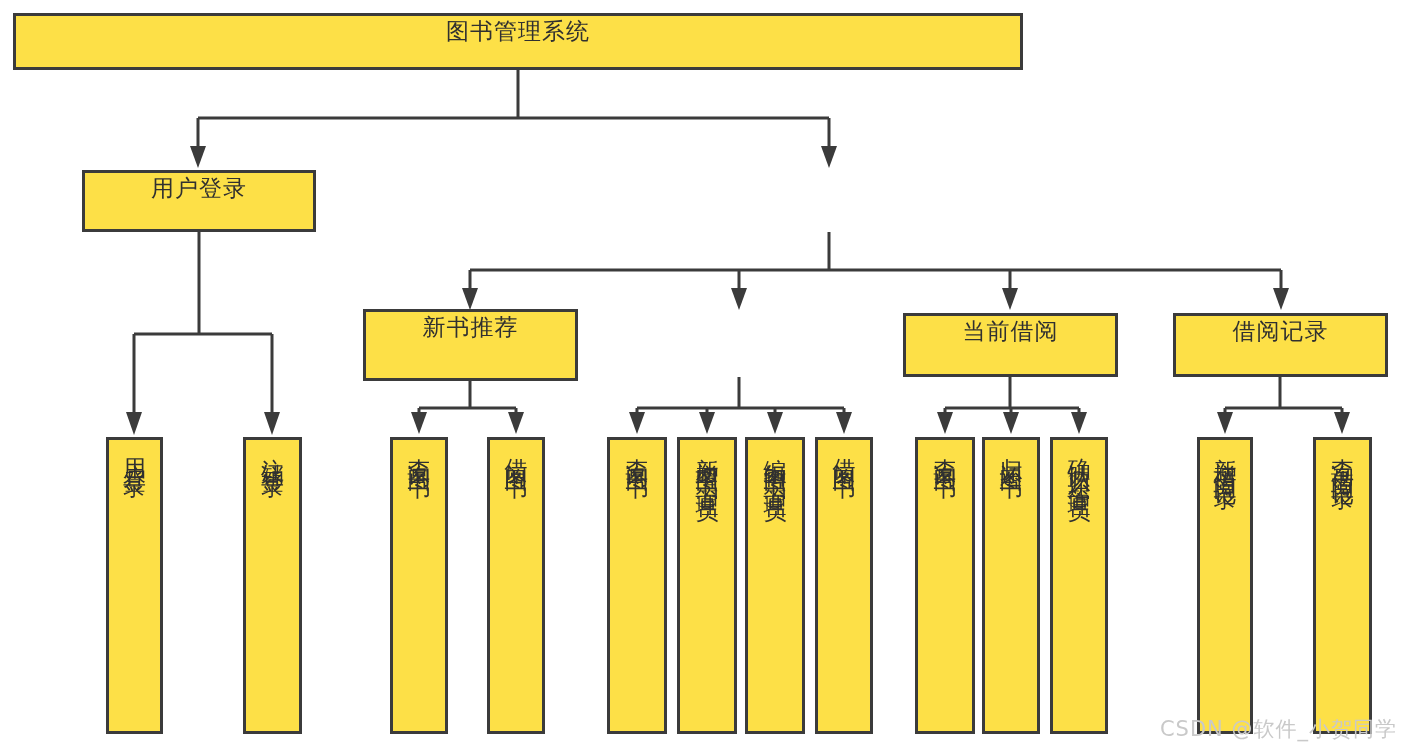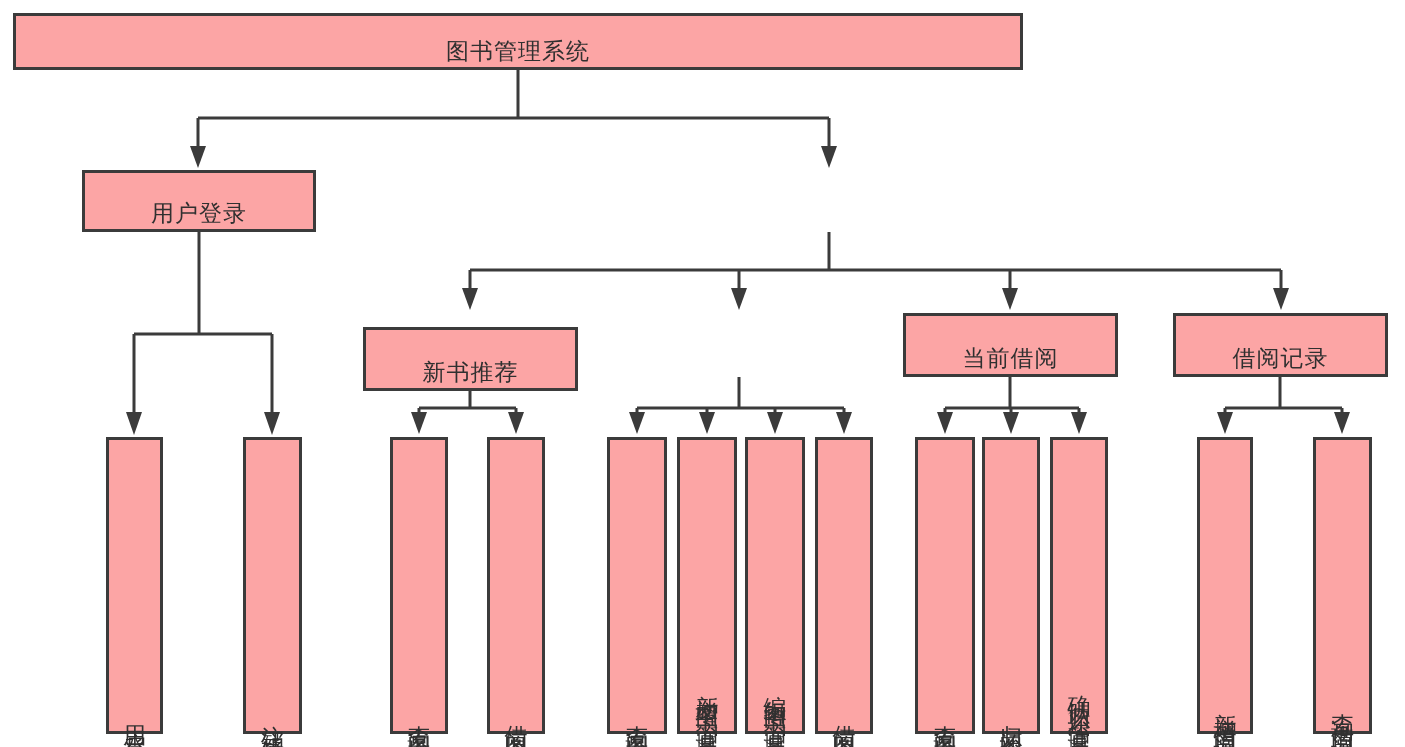--- a/index.html
+++ b/index.html
@@ -2,22 +2,22 @@
 <html><head>
 <meta charset="utf-8">
 <style>
   html,body{margin:0;padding:0;background:#ffffff;}
   .stage{
     position:relative;width:1405px;height:747px;background:#ffffff;overflow:hidden;
     font-family:"DejaVu Sans","Liberation Sans",sans-serif;color:#303030;
   }
   .wires{position:absolute;left:0;top:0;width:1405px;height:747px;}
   .node{
-    position:absolute;background:#fca5a5;border:3px solid #3b3b3b;
-    display:flex;align-items:flex-end;justify-content:center;box-sizing:border-box;
+    position:absolute;background:#fde047;border:3px solid #3b3b3b;
+    display:flex;align-items:flex-start;justify-content:center;box-sizing:border-box;
   }
   .h-label{font-size:23px;letter-spacing:1px;white-space:nowrap;}
   .v-label{
     writing-mode:vertical-rl;text-orientation:mixed;
     font-size:23px;letter-spacing:6px;line-height:1;white-space:nowrap;
   }
   .watermark{
     position:absolute;right:8px;bottom:4px;
     font-size:21px;color:#c9c9c9;letter-spacing:1px;white-space:nowrap;
   }
@@ -64,21 +64,21 @@
   </svg>
 
   <div class="node" style="left:13px;top:13px;width:1010px;height:57px">
     <span class="h-label">图书管理系统</span>
   </div>
 
   <div class="node" style="left:82px;top:170px;width:234px;height:62px">
     <span class="h-label">用户登录</span>
   </div>
 
-  <div class="node" style="left:363px;top:327px;width:215px;height:64px">
+  <div class="node" style="left:363px;top:309px;width:215px;height:72px">
     <span class="h-label">新书推荐</span>
   </div>
   <div class="node" style="left:1173px;top:313px;width:215px;height:64px">
     <span class="h-label">借阅记录</span>
   </div>
   <div class="node" style="left:903px;top:313px;width:215px;height:64px">
     <span class="h-label">当前借阅</span>
   </div>
 
   <div class="node" style="left:106px;top:437px;width:57px;height:297px">
@@ -118,14 +118,15 @@
     <span class="v-label">确认归还（管理员）</span>
   </div>
 
   <div class="node" style="left:1197px;top:437px;width:56px;height:297px">
     <span class="v-label">新增借阅记录</span>
   </div>
   <div class="node" style="left:1313px;top:437px;width:59px;height:297px">
     <span class="v-label">查询借阅记录</span>
   </div>
 
+  <div class="watermark">CSDN @软件_小贺同学</div>
 
 </div>
 
 </body></html>

